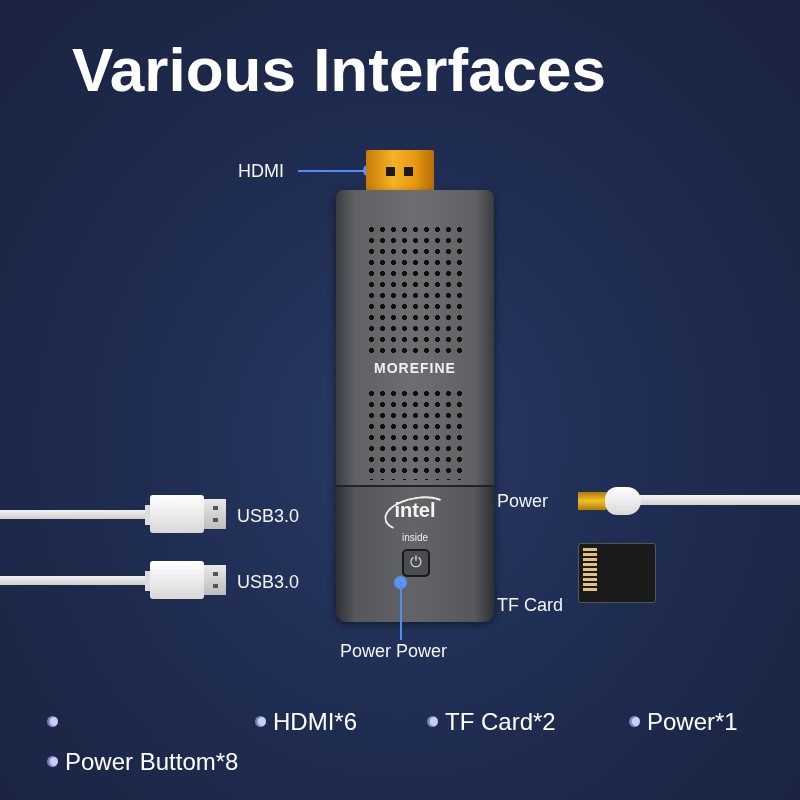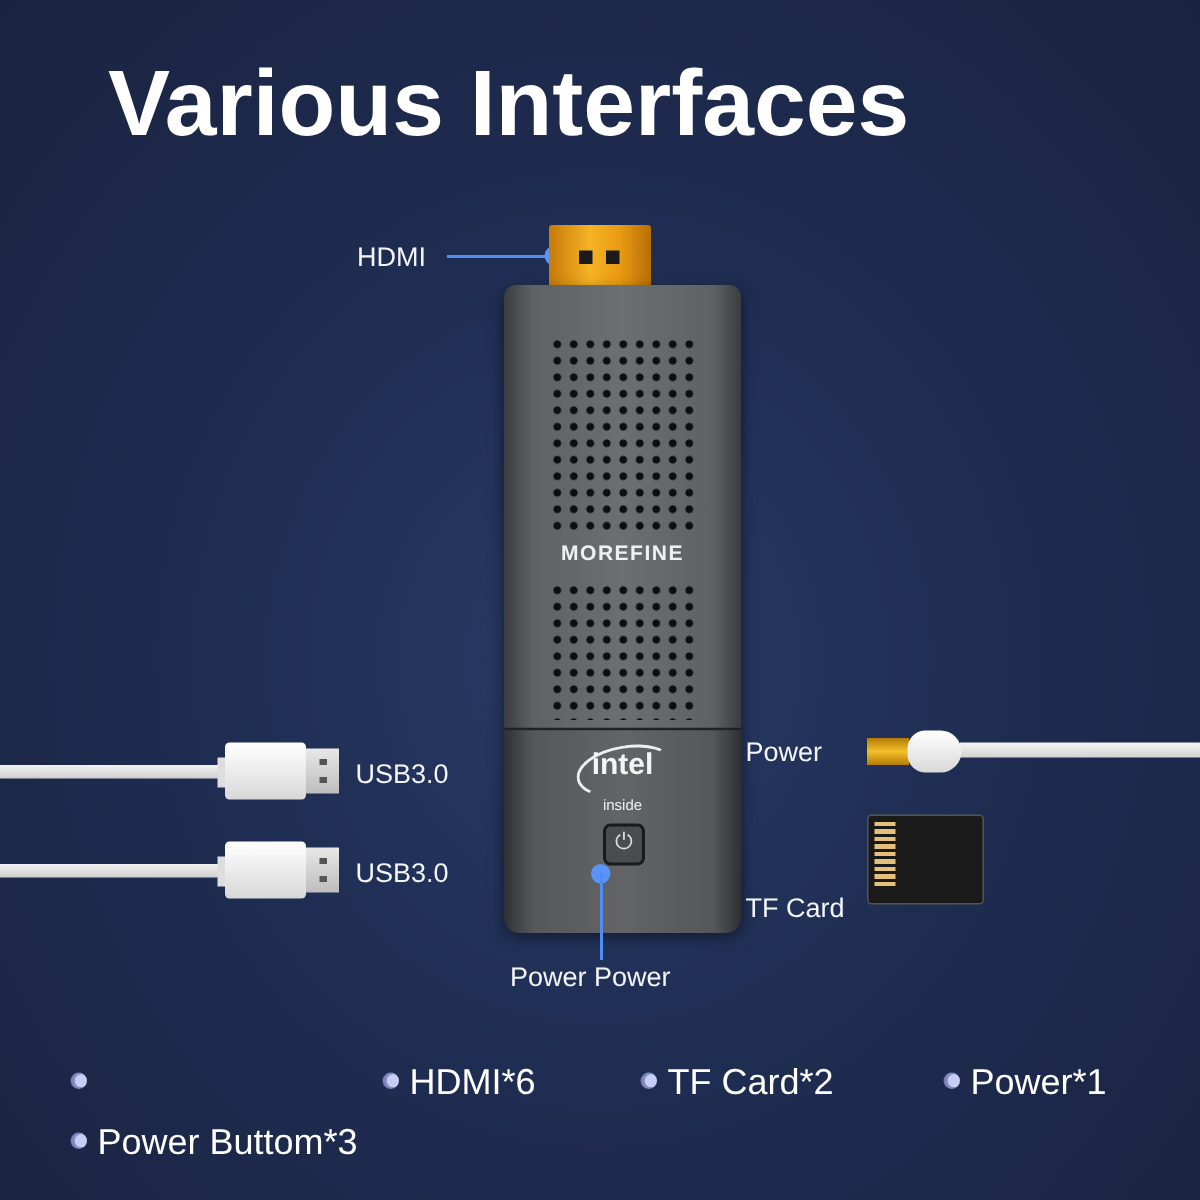--- a/index.html
+++ b/index.html
@@ -111,13 +111,13 @@
 
 <div class="lbl" style="left:497px;top:570px;margin-top:25px;">TF Card</div>
 <div class="tf">
     <div class="pins"></div>
   </div>
 
 <div class="bul" style="left:47px;top:708px;"><span class="b"></span></div>
 <div class="bul" style="left:255px;top:708px;"><span class="b"></span><span>HDMI*6</span></div>
 <div class="bul" style="left:427px;top:708px;"><span class="b"></span><span>TF Card*2</span></div>
 <div class="bul" style="left:629px;top:708px;"><span class="b"></span><span>Power*1</span></div>
-<div class="bul" style="left:47px;top:748px;"><span class="b"></span><span>Power Buttom*3</span></div>
+<div class="bul" style="left:47px;top:748px;"><span class="b"></span><span>Power Buttom*8</span></div>
 
 </body></html>

